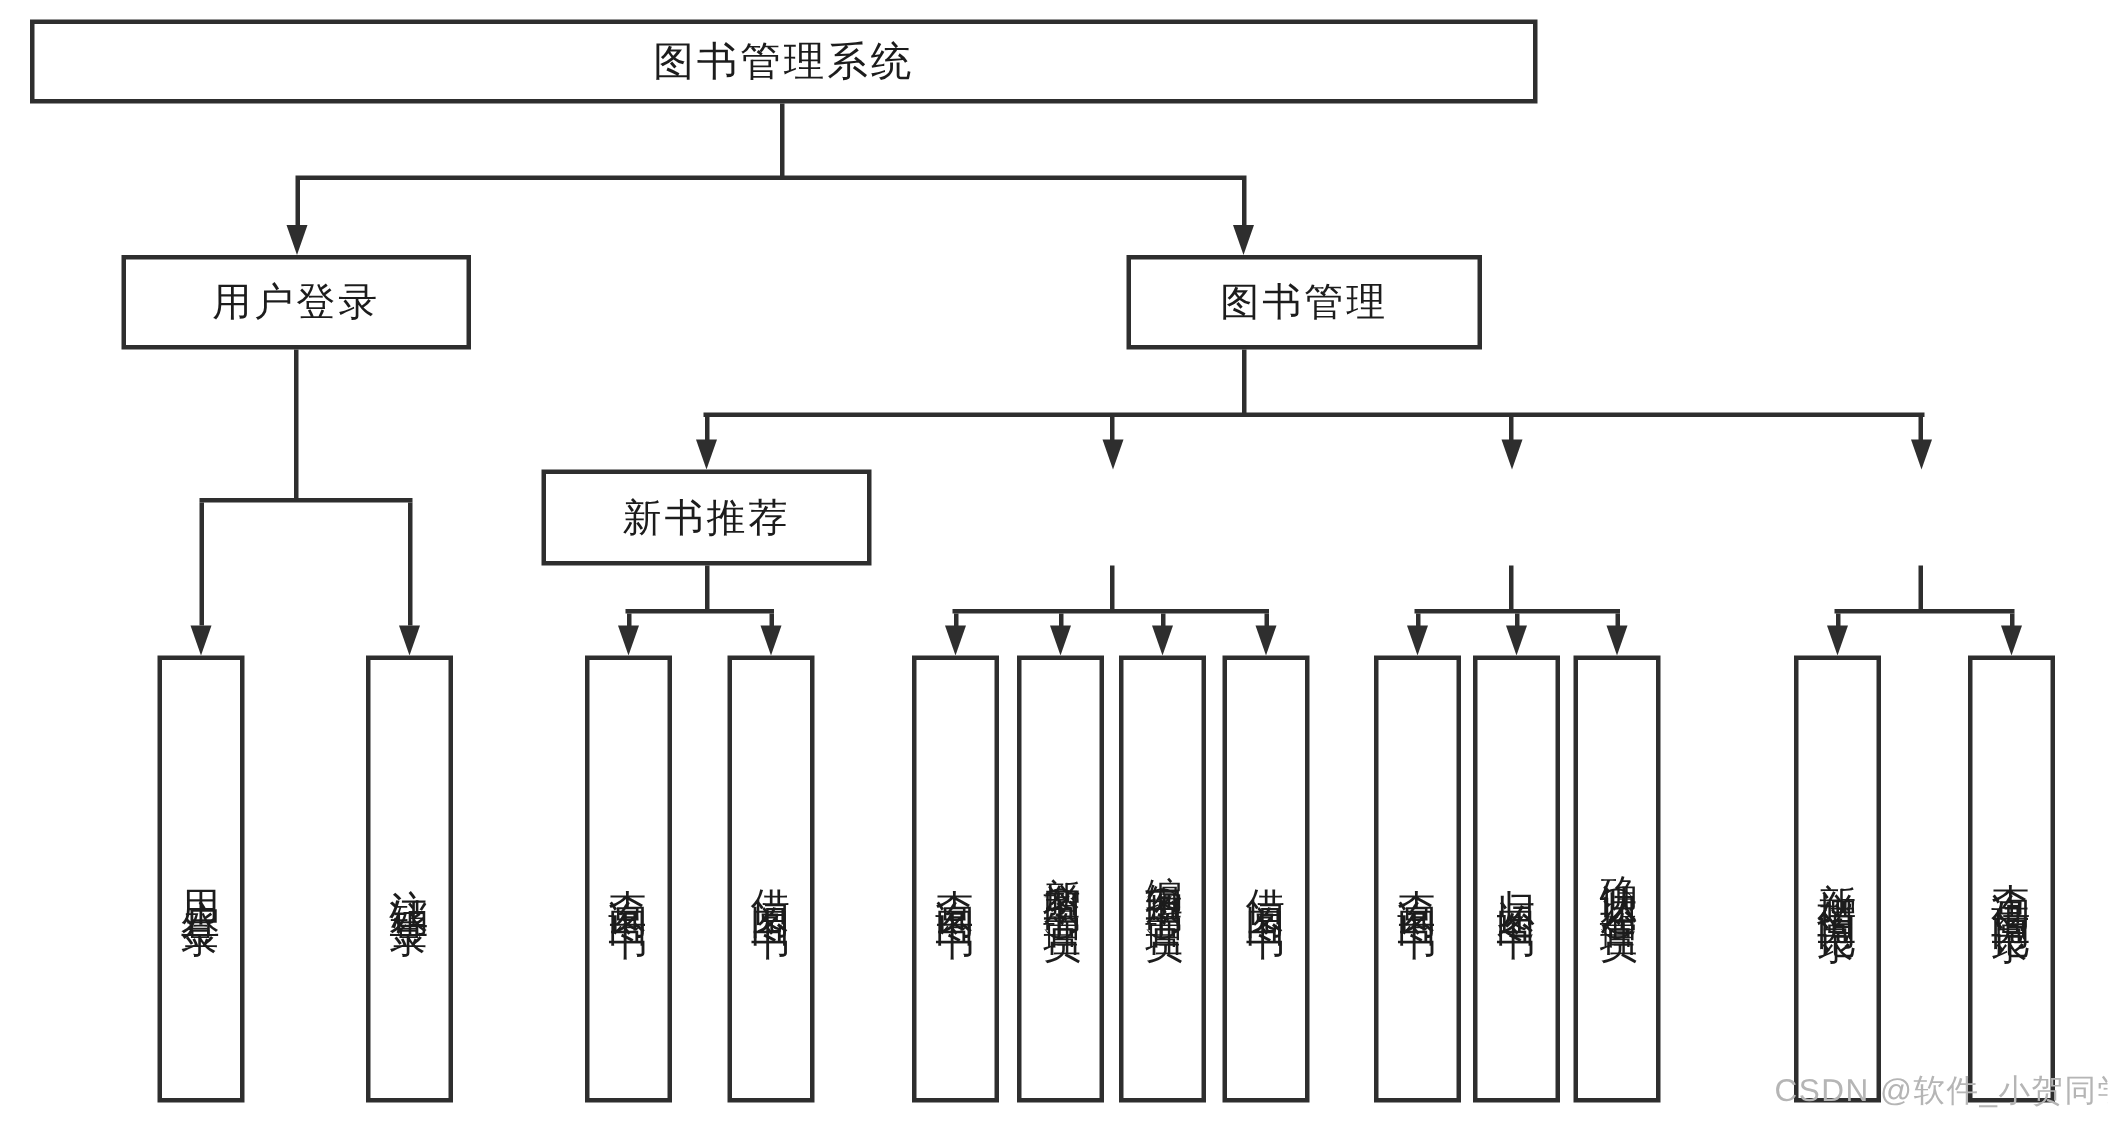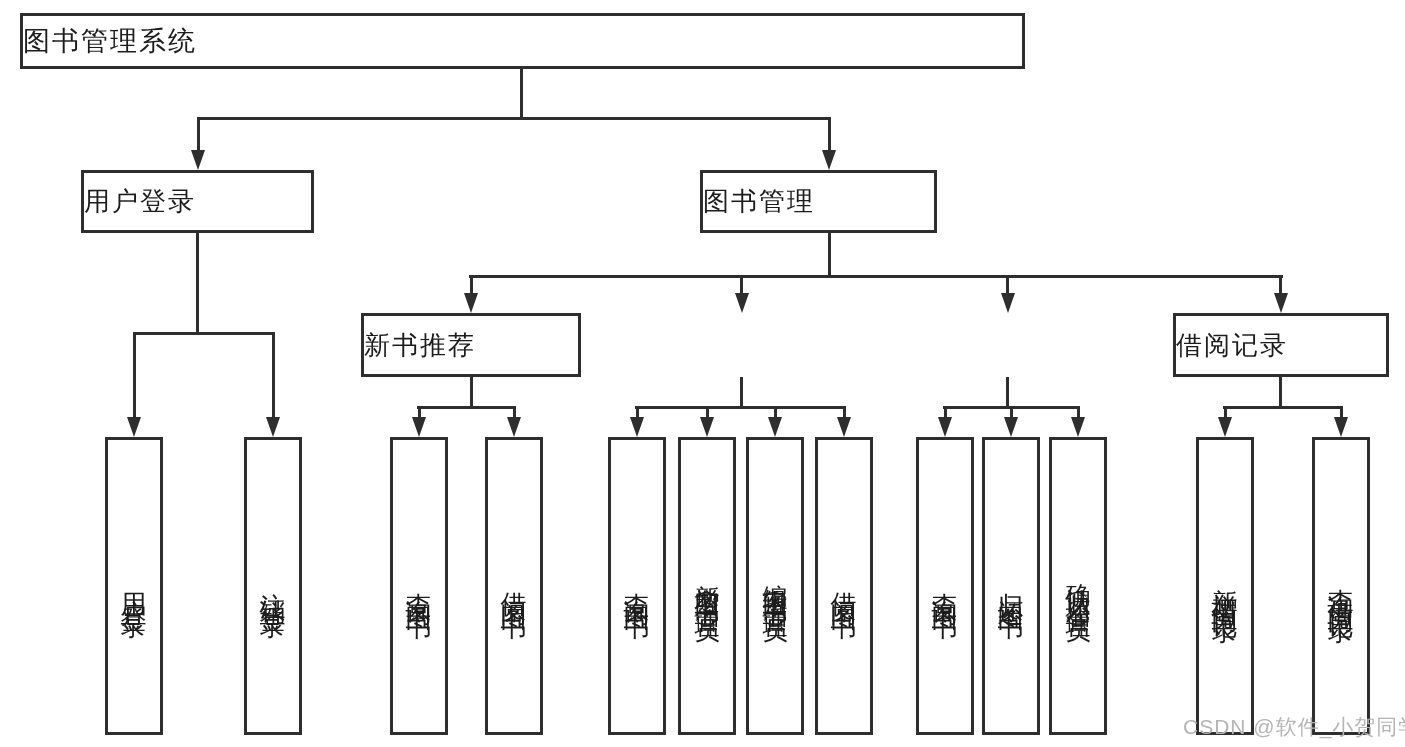--- a/index.html
+++ b/index.html
@@ -8,21 +8,21 @@
     --wm:#b5b5b5;
     --bg:#ffffff;
   }
   *{box-sizing:border-box;margin:0;padding:0;}
   body{background:var(--bg);font-family:"Liberation Sans","DejaVu Sans",sans-serif;}
   .stage{
     position:relative;width:1405px;height:747px;background:var(--bg);overflow:hidden;
   }
   .node{
     position:absolute;border:3px solid var(--line);background:#fff;
-    display:flex;align-items:center;
+    display:flex;align-items:center;justify-content:center;
     font-size:26px;color:var(--text);letter-spacing:2px;white-space:nowrap;
   }
   .node.root{font-size:27px;}
   .leaf{
     position:absolute;top:437px;width:58px;height:298px;
     border:3px solid var(--line);background:#fff;
     display:flex;align-items:center;justify-content:center;overflow:hidden;
   }
   .leaf span{
     writing-mode:vertical-rl;text-orientation:mixed;
@@ -55,21 +55,21 @@
   <div class="vline" style="left:520px;top:69px;height:49px;"></div>
   <div class="hline" style="left:197px;top:117px;width:634px;"></div>
   <div class="vline" style="left:197px;top:120px;height:32px;"></div>
   <div class="vline" style="left:828px;top:120px;height:32px;"></div>
   <div class="arrow" style="left:191px;top:150px;"></div>
   <div class="arrow" style="left:822px;top:150px;"></div>
 
   <div class="node" style="left:81px;top:170px;width:233px;height:63px;">
     <span>用户登录</span>
   </div>
-  <div class="node" style="left:700px;top:170px;width:237px;height:63px;">
+  <div class="node" style="left:751px;top:170px;width:237px;height:63px;">
     <span>图书管理</span>
   </div>
 
   <div class="vline" style="left:196px;top:233px;height:100px;"></div>
   <div class="hline" style="left:133px;top:332px;width:142px;"></div>
   <div class="vline" style="left:133px;top:335px;height:82px;"></div>
   <div class="vline" style="left:272px;top:335px;height:82px;"></div>
   <div class="arrow" style="left:127px;top:417px;"></div>
   <div class="arrow" style="left:266px;top:417px;"></div>
 
@@ -79,23 +79,20 @@
   <div class="vline" style="left:740px;top:278px;height:17px;"></div>
   <div class="vline" style="left:1006px;top:278px;height:17px;"></div>
   <div class="vline" style="left:1279px;top:278px;height:17px;"></div>
   <div class="arrow" style="left:464px;top:293px;"></div>
   <div class="arrow" style="left:735px;top:293px;"></div>
   <div class="arrow" style="left:1001px;top:293px;"></div>
   <div class="arrow" style="left:1274px;top:293px;"></div>
 
   <div class="node" style="left:361px;top:313px;width:220px;height:64px;">
     <span>新书推荐</span>
-  </div>
-  <div class="node" style="left:1173px;top:313px;width:216px;height:64px;">
-    <span>借阅记录</span>
   </div>
 
   <div class="vline" style="left:470px;top:377px;height:30px;"></div>
   <div class="hline" style="left:417px;top:406px;width:99px;"></div>
   <div class="vline" style="left:418px;top:409px;height:10px;"></div>
   <div class="vline" style="left:513px;top:409px;height:10px;"></div>
   <div class="arrow" style="left:412px;top:417px;"></div>
   <div class="arrow" style="left:507px;top:417px;"></div>
 
   <div class="vline" style="left:740px;top:377px;height:30px;"></div>

